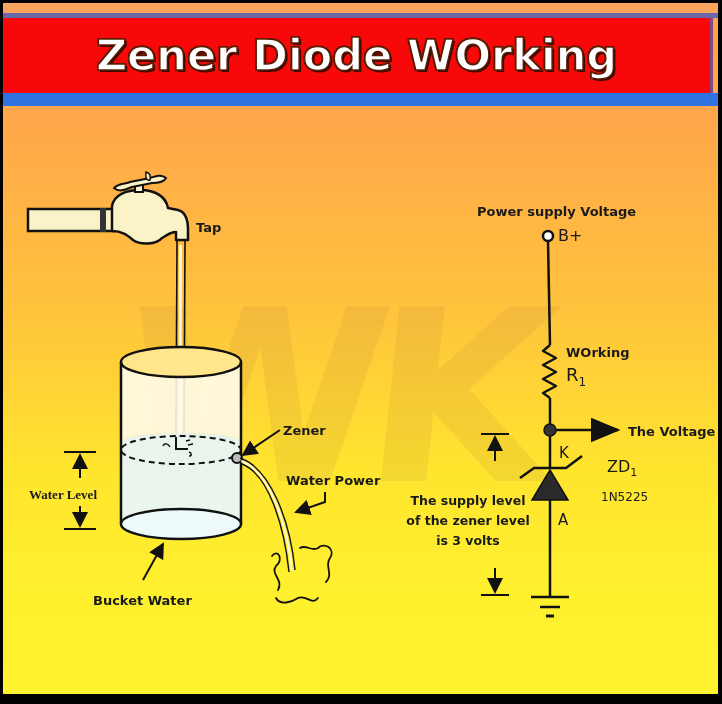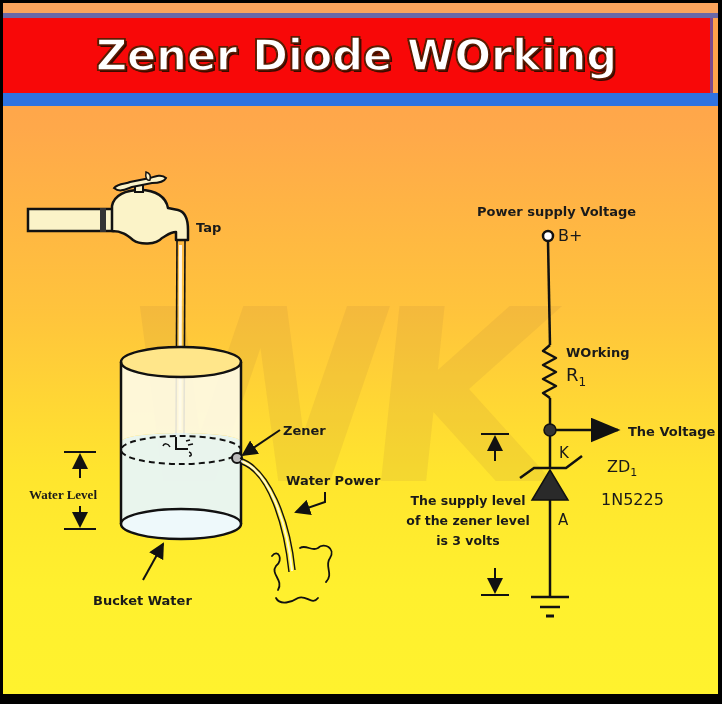--- a/index.html
+++ b/index.html
@@ -161,20 +161,20 @@
   <span class="lbl" style="left:26px; top:484px;font-family:Liberation Serif, serif;">Water Level</span>
   <span class="lbl" style="left:90px; top:590px;">Bucket Water</span>
 
   <span class="lbl" style="left:474px; top:201px;">Power supply Voltage</span>
   <span class="lbl" style="left:555px; top:223px; font-size:16px; font-weight:normal;">B+</span>
   <span class="lbl" style="left:563px; top:342px;">WOrking</span>
   <span class="lbl" style="left:563px; top:361px; font-size:18px; font-weight:normal;"><span>R</span><sub style="font-size:12px;">1</sub></span>
   <span class="lbl" style="left:625px; top:421px;">The Voltage</span>
   <span class="lbl" style="left:556px; top:441px; font-size:15px; font-weight:normal;">K</span>
   <span class="lbl" style="left:604px; top:454px; font-size:16px; font-weight:normal;"><span>ZD</span><sub style="font-size:11px;">1</sub></span>
-  <span class="lbl" style="left:598px; top:487px; font-size:16px; font-weight:normal;">1N5225</span>
+  <span class="lbl" style="left:598px; top:487px; font-size:12px; font-weight:normal;">1N5225</span>
   <span class="lbl" style="left:555px; top:508px; font-size:15px; font-weight:normal;">A</span>
   <div class="lbl" style="left:400px; top:488px; width:130px; text-align:center; line-height:20px; font-size:12.5px;">
     <div>The supply level</div>
     <div>of the zener level</div>
     <div>is 3 volts</div>
   </div>
 </div>
 
 </body></html>

